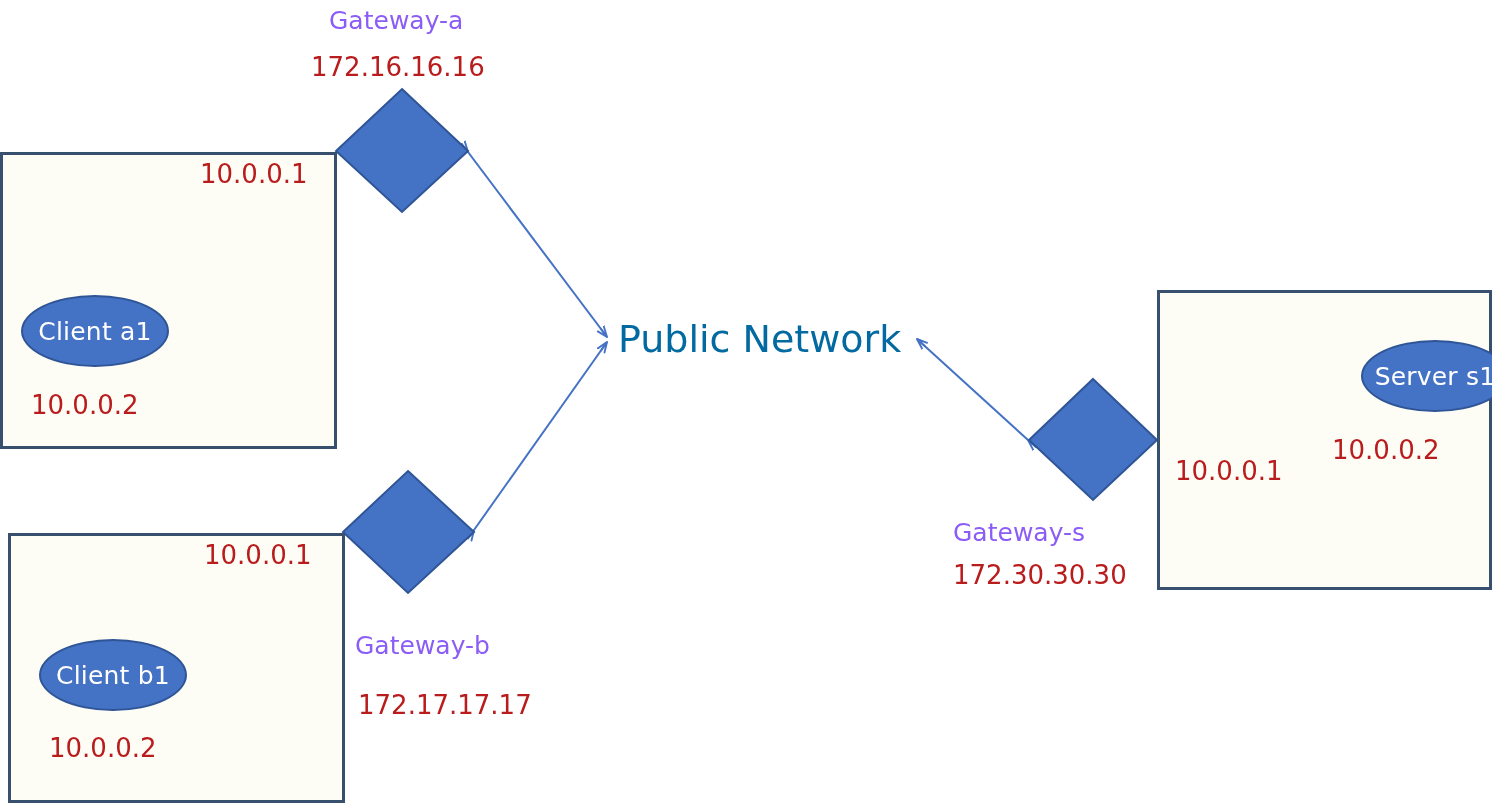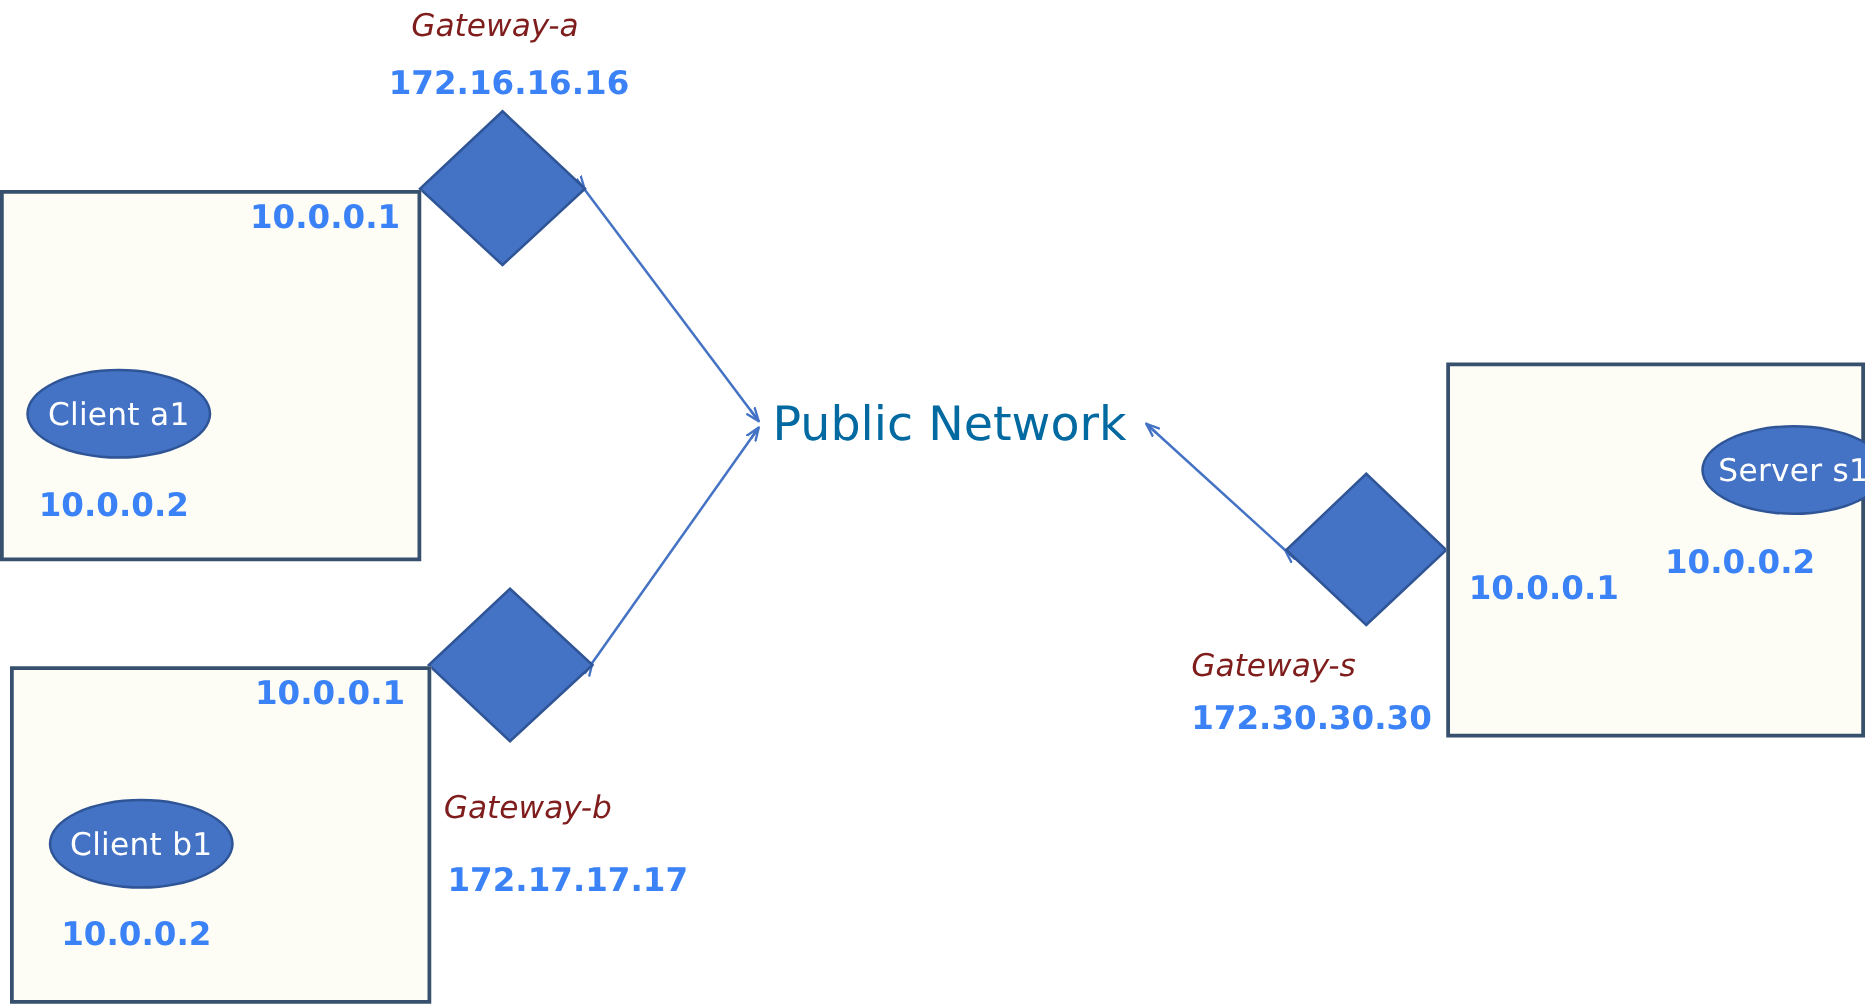--- a/index.html
+++ b/index.html
@@ -40,33 +40,31 @@
     display: flex;
     align-items: center;
     justify-content: center;
     color: #ffffff;
     font-size: 25px;
     letter-spacing: 0.2px;
     white-space: nowrap;
   }
   .ip-label {
     position: absolute;
-    color: #3b82f6;
+    color: #b91c1c;
     font-size: 26px;
     white-space: nowrap;
     line-height: 1;
-    font-weight: bold;
   }
   .gw-label {
     position: absolute;
-    color: #7f1d1d;
+    color: #8b5cf6;
     font-size: 25px;
     white-space: nowrap;
     line-height: 1;
-    font-style: italic;
   }
   .cloud-label {
     position: absolute;
     color: #0369a1;
     font-size: 38px;
     white-space: nowrap;
     line-height: 1;
   }
 </style>
 </head>

